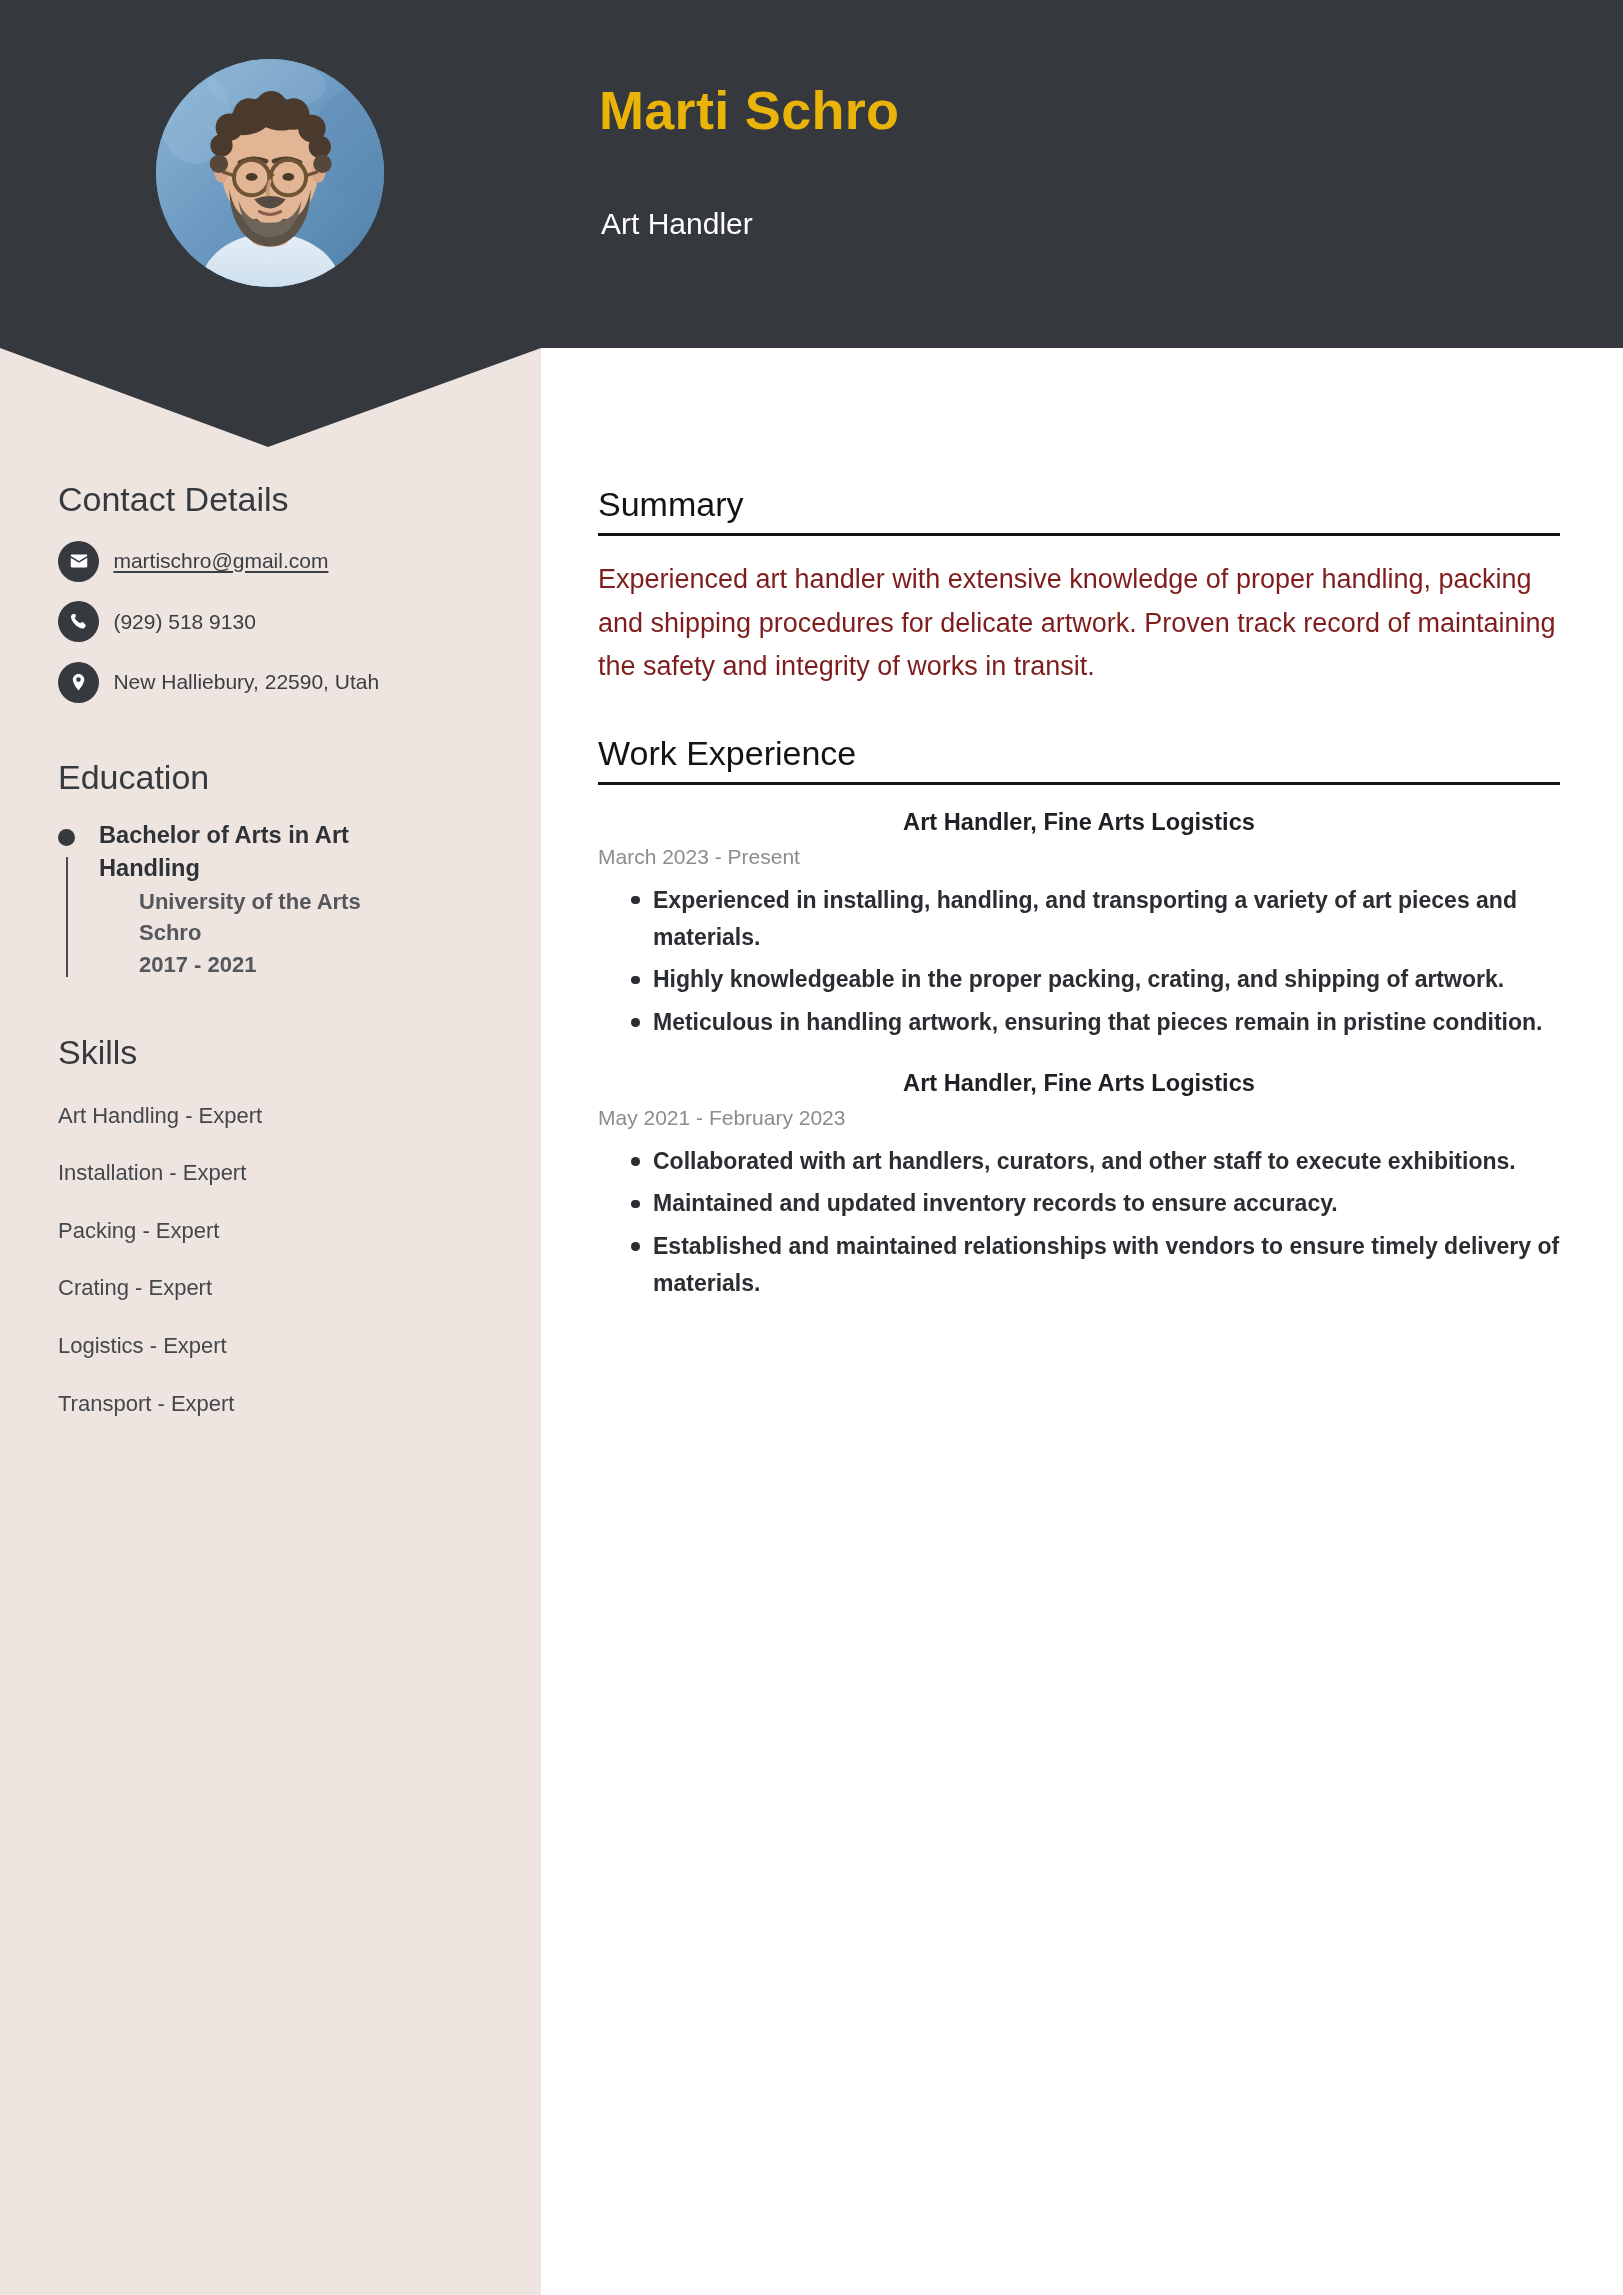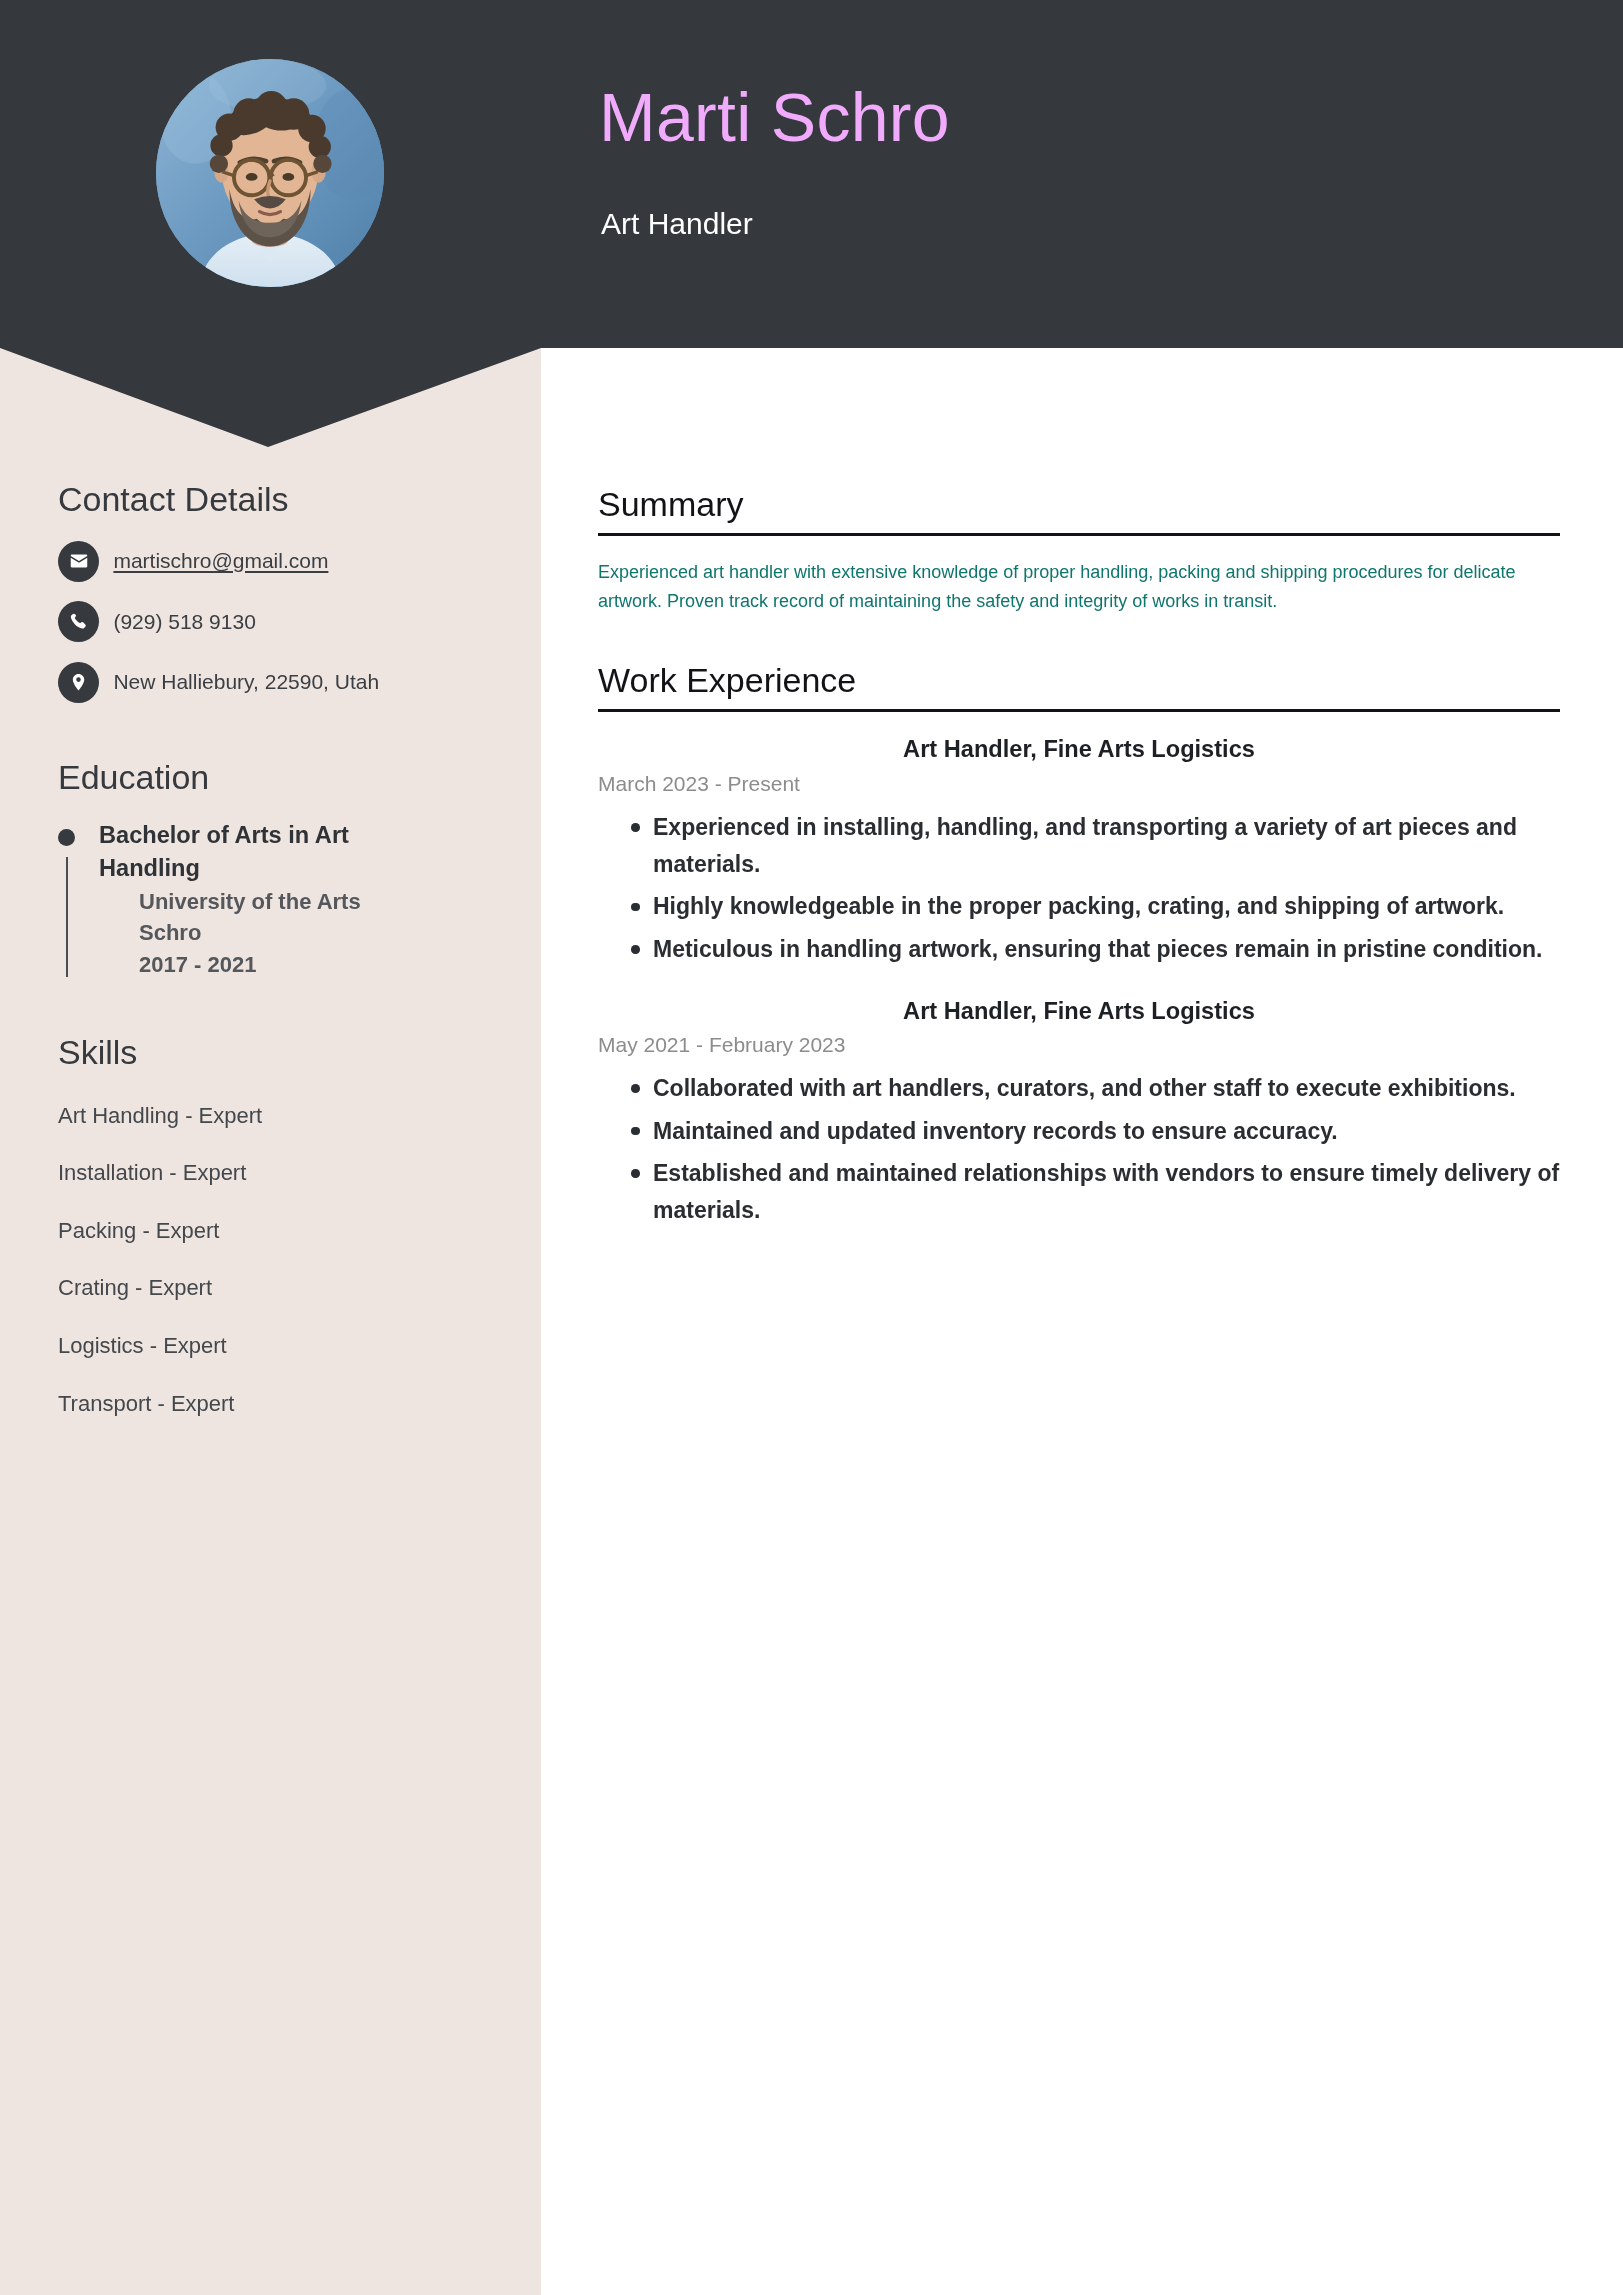--- a/index.html
+++ b/index.html
@@ -43,24 +43,24 @@
     border-radius:50%;
     overflow:hidden;
     background:#6f9dc2;
   }
   .avatar svg { display:block; width:228px; height:228px; }
 
   
   .name {
     position:absolute;
     left:599px; top:81px;
-    font-size:68px;
-    font-weight:400;
+    font-size:54px;
+    font-weight:700;
     letter-spacing:0.3px;
-    color:#f0abfc;
+    color:#eab308;
     line-height:1.08;
     white-space:nowrap;
   }
   .job-title {
     position:absolute;
     left:601px; top:206px;
     font-size:30px;
     font-weight:400;
     color:#ffffff;
     line-height:1.2;
@@ -168,22 +168,22 @@
     line-height:1.15;
     padding-bottom:9.2px;
   }
   .section-rule {
     height:2.6px;
     background:#111316;
     width:100%;
     margin-bottom:22px;
   }
   .body-text {
-    font-size:18px;
-    color:#0f766e;
+    font-size:27px;
+    color:#7f1d1d;
     line-height:1.62;
   }
 
   .job { margin-bottom:27.5px; }
   .job-head {
     font-size:23.6px;
     font-weight:700;
     color:#1D2024;
     line-height:1.35;
     margin-bottom:3.9px;

